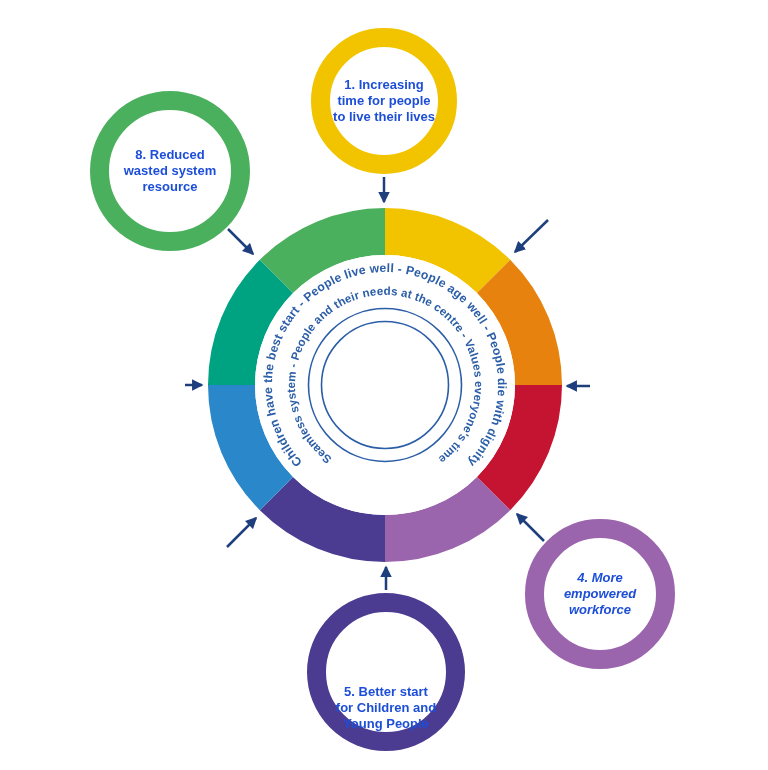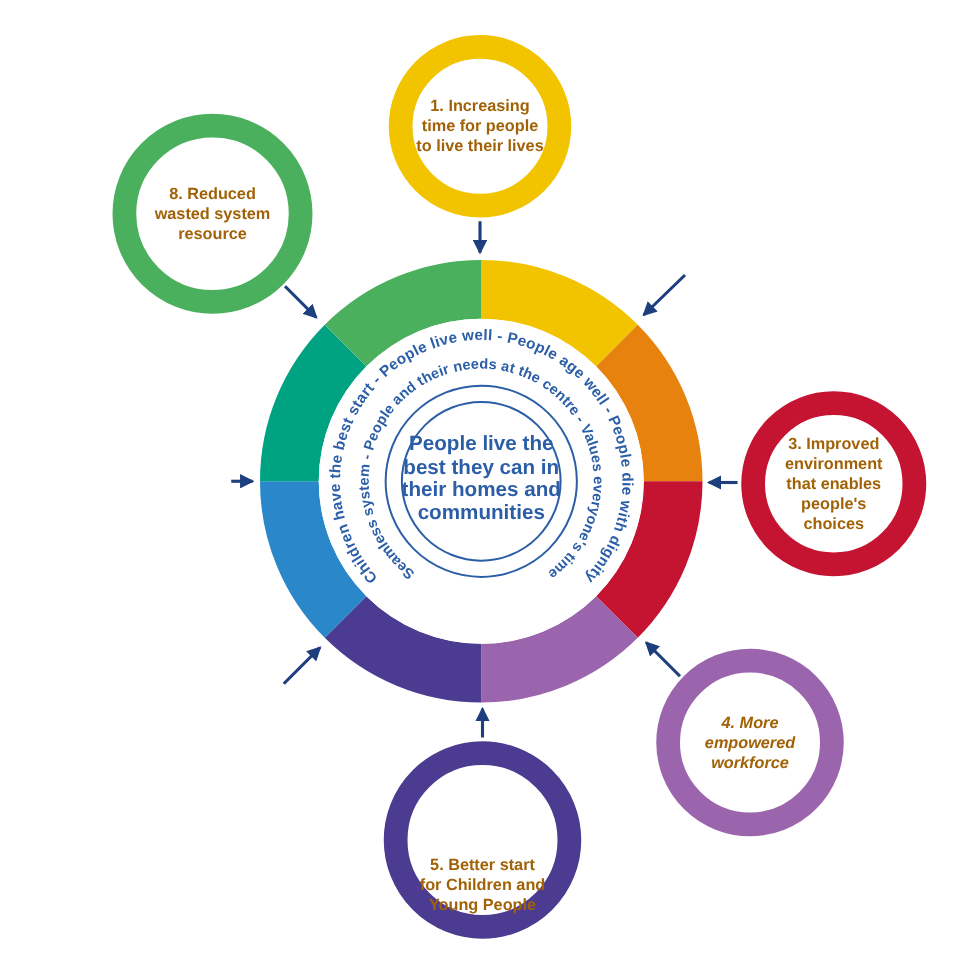--- a/index.html
+++ b/index.html
@@ -24,21 +24,21 @@
     display: flex;
     align-items: center;
     justify-content: center;
   }
   .sat-label {
     width: 104px;
     text-align: center;
     font-size: 13px;
     font-weight: 700;
     line-height: 1.22;
-    color: #a16207;
+    color: #1d4ed8;
   }
 
   
   .center-label {
     position: absolute;
     left: 310px;
     top: 308px;
     width: 150px;
     height: 150px;
     display: flex;
@@ -117,35 +117,29 @@
       <line class="arrow-line" x1="185" y1="385" x2="202" y2="385" marker-end="url(#ah)"></line>
       <line class="arrow-line" x1="228" y1="229" x2="253" y2="254" marker-end="url(#ah)"></line>
     </g>
   </svg>
 
   <div class="satellite" style="left: 311px; top: 28px; width: 146px; height: 146px; border-color: rgb(242, 196, 0);">
     <div class="sat-label">1. Increasing time for people to live their lives</div>
   </div>
 
 
-  <div class="satellite" style="left: 593px; top: 313px; width: 148px; height: 148px; border-color: rgb(196, 20, 49);">
-    <div class="sat-label">3. Improved environment that enables people's choices</div>
-  </div>
 
   <div class="satellite" style="left: 525px; top: 519px; width: 150px; height: 150px; border-color: rgb(155, 101, 173); font-style: italic;">
     <div class="sat-label">4. More empowered workforce</div>
   </div>
 
   <div class="satellite" style="left: 307px; top: 593px; width: 158px; height: 158px; border-color: rgb(75, 60, 146); align-items: flex-end;">
     <div class="sat-label">5. Better start for Children and Young People</div>
   </div>
 
 
 
   <div class="satellite" style="left: 90px; top: 91px; width: 160px; height: 160px; border-color: rgb(75, 176, 93);">
     <div class="sat-label">8. Reduced wasted system resource</div>
   </div>
 
-  <div class="center-label">
-    <span>People live the best they can in their homes and communities</span>
-  </div>
 
 </div>
 
 </body></html>

